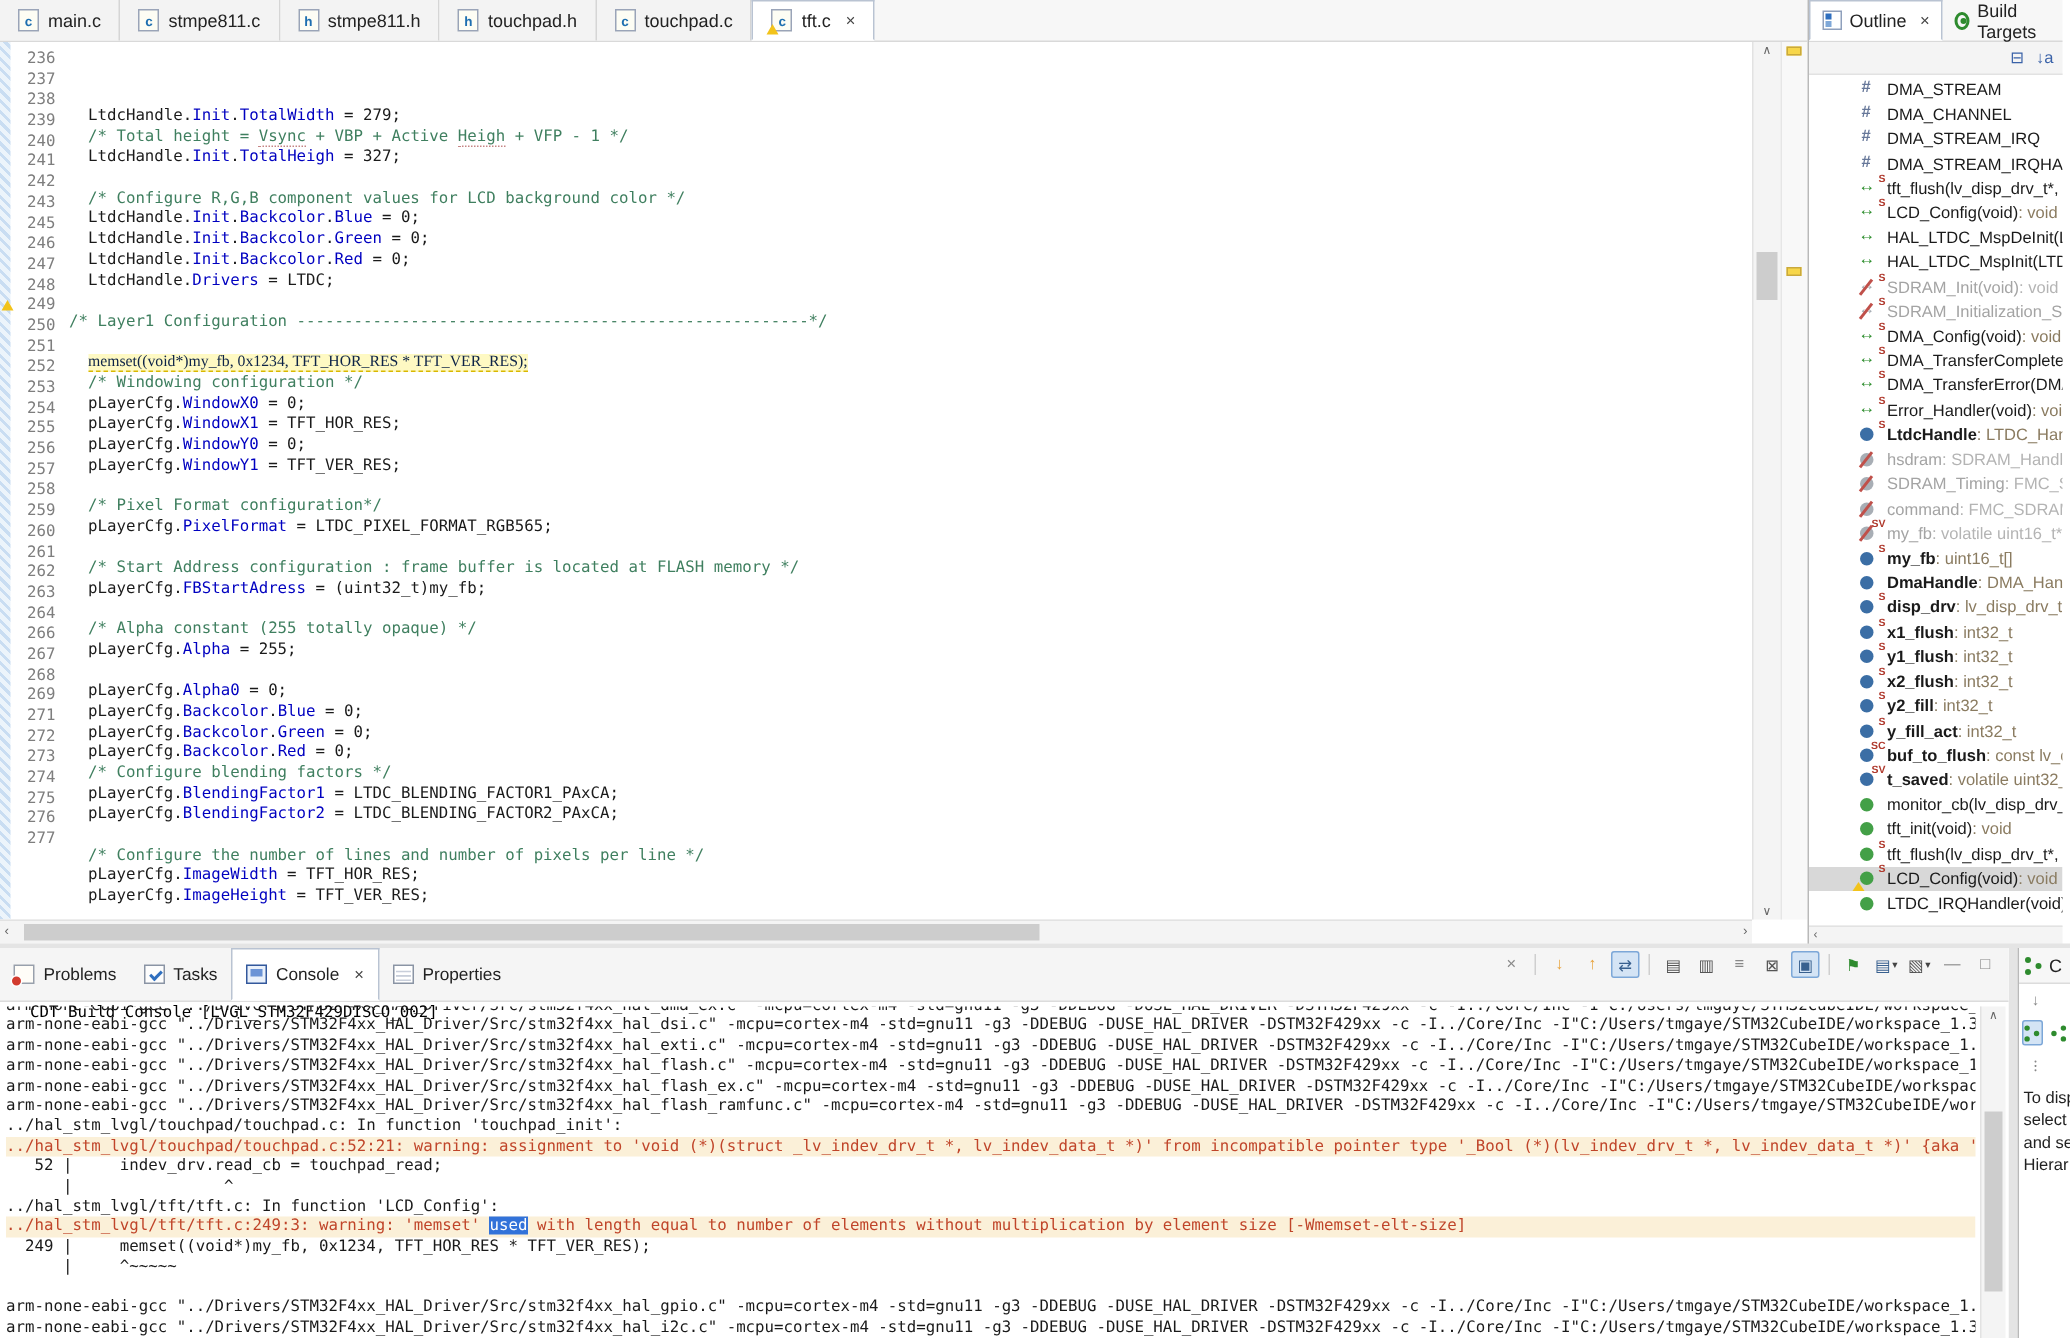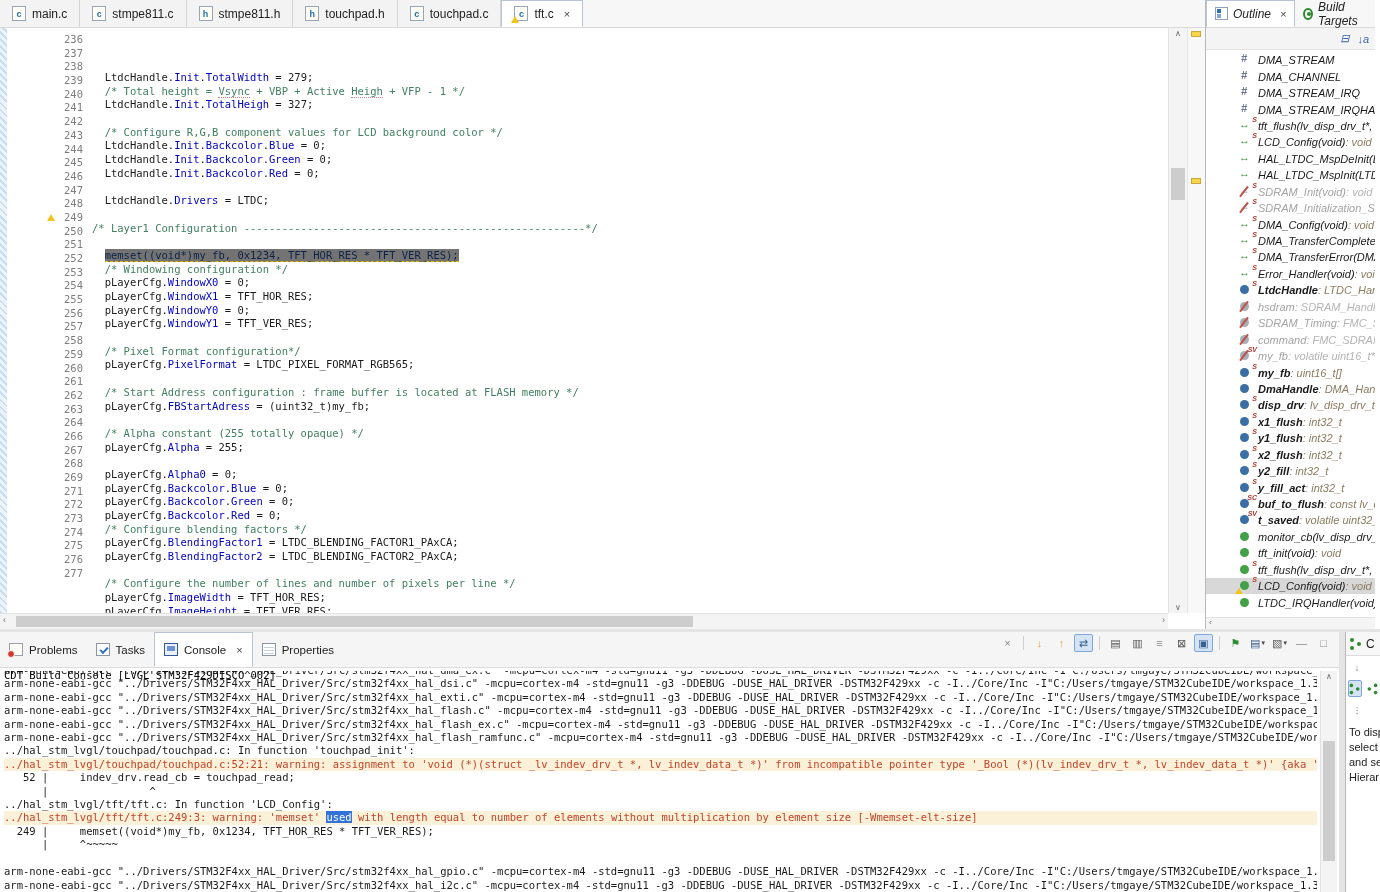--- a/index.html
+++ b/index.html
@@ -20,54 +20,54 @@
              border-left:4px solid transparent; border-right:4px solid transparent;
              border-bottom:7px solid #F2C31B; }
   .tclose { margin-left:4px; font-size:11px; color:#444; }
   #win-controls { position:absolute; right:8px; top:4px; display:flex; gap:14px; font-size:11px;
                   color:#333; }
   #win-controls span { cursor:default; }
 
   
   #editor { position:absolute; left:0; top:28px; width:1205px; height:601px; background:#FFF; }
   #code-view { position:absolute; left:0; top:0; right:37px; bottom:16px; overflow:hidden;
-               padding-top:5px;padding-left:46px; }
+               padding-top:5px; }
   #hatch { position:absolute; left:0; top:0; bottom:16px; width:7px;
            background:repeating-linear-gradient(45deg,#C9DDF2 0 2px,#ECF4FB 2px 5px); }
   .crow { display:flex; height:13.7px; line-height:13.7px;
           font:10.5px/13.7px "DejaVu Sans Mono", monospace; white-space:pre; }
   .cmark { width:12px; position:relative; flex:none; }
   .gwi { position:absolute; left:1px; top:3px; width:0; height:0;
          border-left:4px solid transparent; border-right:4px solid transparent;
          border-bottom:7px solid #F2C31B; }
   .cnum { width:34px; flex:none; text-align:right; padding-right:9px; color:#7E7E7E; }
   .ctext { flex:1; color:#1A1A1A;margin-top:38px; }
   .ctext.curline { background:#EAF3FE; }
   .cmt { color:#3F7F5F; }
   .fld { color:#0000C0; }
-  .selcode { background:#737373; color:#0D2347; border-bottom:1px dashed #D9B800; }
+  .selcode { background:#fef9c3; color:#0D2347; border-bottom:1px dashed #D9B800;font-family:Liberation Serif, serif; }
   .sp { border-bottom:1px dotted #C58585;text-align:right; }
 
   
   #vscroll { position:absolute; right:18px; top:0; width:19px; bottom:16px; background:#F4F4F4;
              border-left:1px solid #E2E2E2; }
   #vscroll .arr { position:absolute; left:0; width:100%; text-align:center; font-size:8px; color:#666; }
   #vthumb { position:absolute; left:2px; right:2px; top:140px; height:32px; background:#CDCDCD; }
   #ruler { position:absolute; right:0; top:0; width:18px; bottom:16px; background:#F8F8F8;
            border-left:1px solid #E6E6E6; }
   .rmark { position:absolute; left:3px; width:10px; height:6px; background:#F7D64A;
            border:1px solid #C9A93C; }
   #hscroll { position:absolute; left:0; right:37px; bottom:0; height:16px; background:#F4F4F4;
              border-top:1px solid #E2E2E2; }
   #hscroll .arr { position:absolute; top:1px; font-size:9px; color:#666; }
   #hthumb { position:absolute; left:16px; top:2px; width:58%; height:11px; background:#CDCDCD; }
 
   
   #rightpanel { position:absolute; left:1205px; top:0; width:170px; height:631px; background:#FFF;
-                border-left:1px solid #B9B9B9;font-style:italic; }
+                border-left:1px solid #B9B9B9; }
   #rp-tabs { height:28px; display:flex; background:#F7F7F7; border-bottom:1px solid #D9D9D9; }
   .rtab { display:flex; align-items:center; gap:5px; padding:0 8px; font-size:12px; color:#222; }
   .rtab.active { background:#FFF; border:1px solid #B9C3D2; border-bottom:1px solid #FFF; }
   .oicon-tab { width:13px; height:13px; position:relative; background:#FFF; border:1px solid #8FA0BC; }
   .oicon-tab::before { content:''; position:absolute; left:1px; top:1px; width:4px; height:4px;
                        background:#2F6FBF; }
   .oicon-tab::after { content:''; position:absolute; left:1px; bottom:1px; width:4px; height:4px;
                       background:#7FA8D8; }
   .btgt-icon { width:12px; height:12px; border:2px solid #2E8B2E; border-radius:50%; position:relative; }
   .btgt-icon::after { content:''; position:absolute; left:2px; top:2px; width:4px; height:4px;
@@ -131,21 +131,21 @@
   .tbi { width:19px; height:18px; display:flex; align-items:center; justify-content:center;
          font-size:11px; color:#555; border:1px solid transparent; }
   .tbi.active { background:#D4E4F5; border:1px solid #7CA7D8; border-radius:2px; }
   .tbi.orange { color:#E8A33D; font-weight:bold; }
   .tbi.green { color:#2E8B2E; }
   .tbi.blue { color:#38608F; }
   .tbi.dim { color:#888; }
   .tbi .caret { font-size:7px; color:#444; margin-left:1px; }
   .vsep { width:1px; height:14px; background:#CFCFCF; margin:0 3px; }
   #console-title { height:15px; padding:1px 4px 0;
-                   font:10.5px/13px "DejaVu Sans Mono", monospace; color:#000; }
+                   font:10.5px/13px "DejaVu Sans Mono", monospace; color:#000;margin-left:16px; }
   #console-lines { position:absolute; left:0; top:39px; right:22px; bottom:0; overflow:hidden;
                    padding-left:4px; }
   #console-lines > div:first-child { margin-top:-7px; }
   .kline { font:10.5px/13.4px "DejaVu Sans Mono", monospace; white-space:pre; color:#1A1A1A;
            width:max-content; min-width:100%; }
   .kline.warn { background:#FBF0D8; color:#C0452A; }
   .ksel { background:#3272D9; color:#FFF; }
   #console-vscroll { position:absolute; right:2px; top:39px; width:17px; bottom:0; background:#F4F4F4;
                      border-left:1px solid #E2E2E2; }
   #console-vscroll .arr { position:absolute; top:1px; left:0; width:100%; text-align:center;
@@ -209,21 +209,20 @@
     <div id="hatch"></div>
     <div id="code-view">
         <div class="crow"><span class="cmark"></span><span class="cnum">236</span><span class="ctext">  LtdcHandle.<span class="fld">Init</span>.<span class="fld">TotalWidth</span> = 279;</span></div>
         <div class="crow"><span class="cmark"></span><span class="cnum">237</span><span class="ctext"><span class="cmt">  /* Total height = <span class="sp">Vsync</span> + VBP + Active <span class="sp">Heigh</span> + VFP - 1 */</span></span></div>
         <div class="crow"><span class="cmark"></span><span class="cnum">238</span><span class="ctext">  LtdcHandle.<span class="fld">Init</span>.<span class="fld">TotalHeigh</span> = 327;</span></div>
         <div class="crow"><span class="cmark"></span><span class="cnum">239</span><span class="ctext">&nbsp;</span></div>
         <div class="crow"><span class="cmark"></span><span class="cnum">240</span><span class="ctext"><span class="cmt">  /* Configure R,G,B component values for LCD background color */</span></span></div>
         <div class="crow"><span class="cmark"></span><span class="cnum">241</span><span class="ctext">  LtdcHandle.<span class="fld">Init</span>.<span class="fld">Backcolor</span>.<span class="fld">Blue</span> = 0;</span></div>
         <div class="crow"><span class="cmark"></span><span class="cnum">242</span><span class="ctext">  LtdcHandle.<span class="fld">Init</span>.<span class="fld">Backcolor</span>.<span class="fld">Green</span> = 0;</span></div>
         <div class="crow"><span class="cmark"></span><span class="cnum">243</span><span class="ctext">  LtdcHandle.<span class="fld">Init</span>.<span class="fld">Backcolor</span>.<span class="fld">Red</span> = 0;</span></div>
-        <div class="crow"><span class="cmark"></span><span class="cnum">244</span><span class="ctext">&nbsp;</span></div>
         <div class="crow"><span class="cmark"></span><span class="cnum">245</span><span class="ctext">  LtdcHandle.<span class="fld">Drivers</span> = LTDC;</span></div>
         <div class="crow"><span class="cmark"></span><span class="cnum">246</span><span class="ctext">&nbsp;</span></div>
         <div class="crow"><span class="cmark"></span><span class="cnum">247</span><span class="ctext"><span class="cmt">/* Layer1 Configuration ------------------------------------------------------*/</span></span></div>
         <div class="crow"><span class="cmark"></span><span class="cnum">248</span><span class="ctext">&nbsp;</span></div>
         <div class="crow"><span class="cmark"><span class="gwi"></span></span><span class="cnum">249</span><span class="ctext curline">  <span class="selcode">memset((void*)my_fb, 0x1234, TFT_HOR_RES * TFT_VER_RES);</span></span></div>
         <div class="crow"><span class="cmark"></span><span class="cnum">250</span><span class="ctext"><span class="cmt">  /* Windowing configuration */</span></span></div>
         <div class="crow"><span class="cmark"></span><span class="cnum">251</span><span class="ctext">  pLayerCfg.<span class="fld">WindowX0</span> = 0;</span></div>
         <div class="crow"><span class="cmark"></span><span class="cnum">252</span><span class="ctext">  pLayerCfg.<span class="fld">WindowX1</span> = TFT_HOR_RES;</span></div>
         <div class="crow"><span class="cmark"></span><span class="cnum">253</span><span class="ctext">  pLayerCfg.<span class="fld">WindowY0</span> = 0;</span></div>
         <div class="crow"><span class="cmark"></span><span class="cnum">254</span><span class="ctext">  pLayerCfg.<span class="fld">WindowY1</span> = TFT_VER_RES;</span></div>

